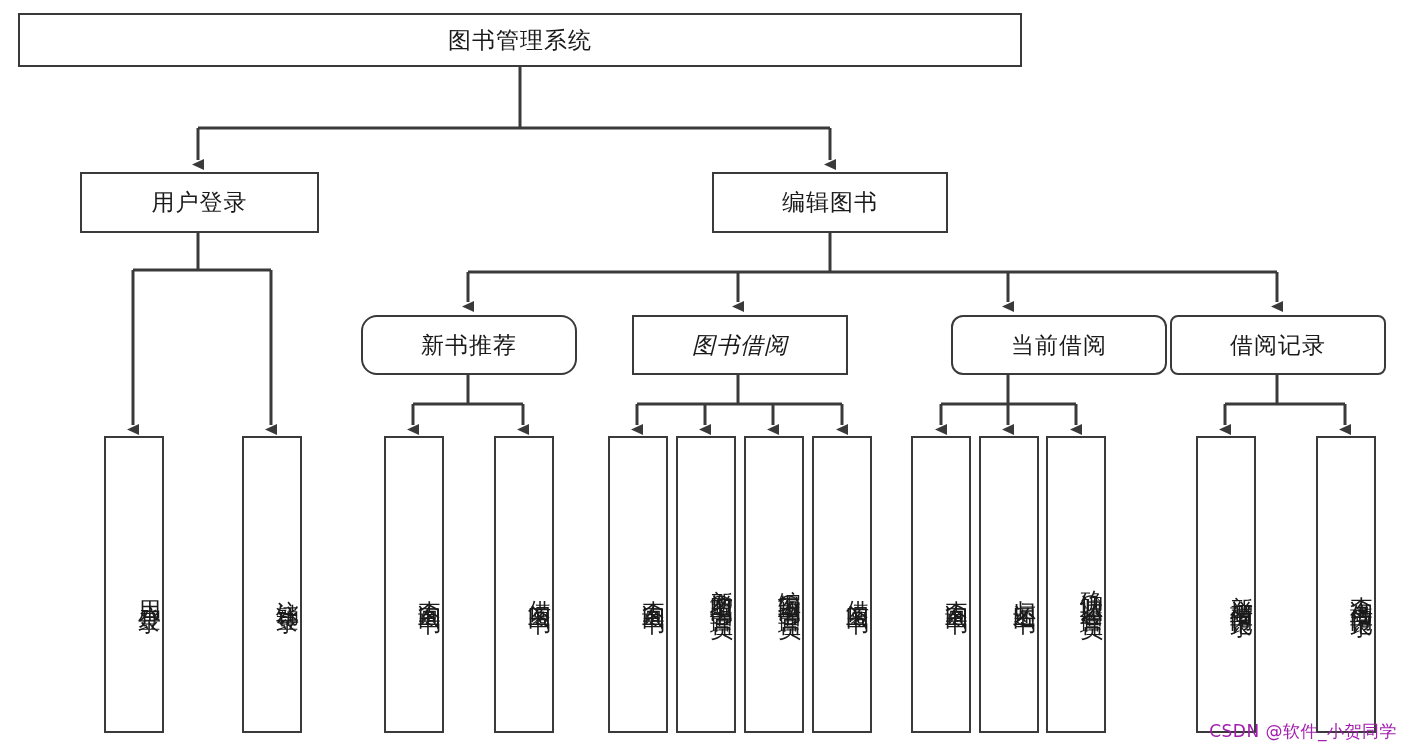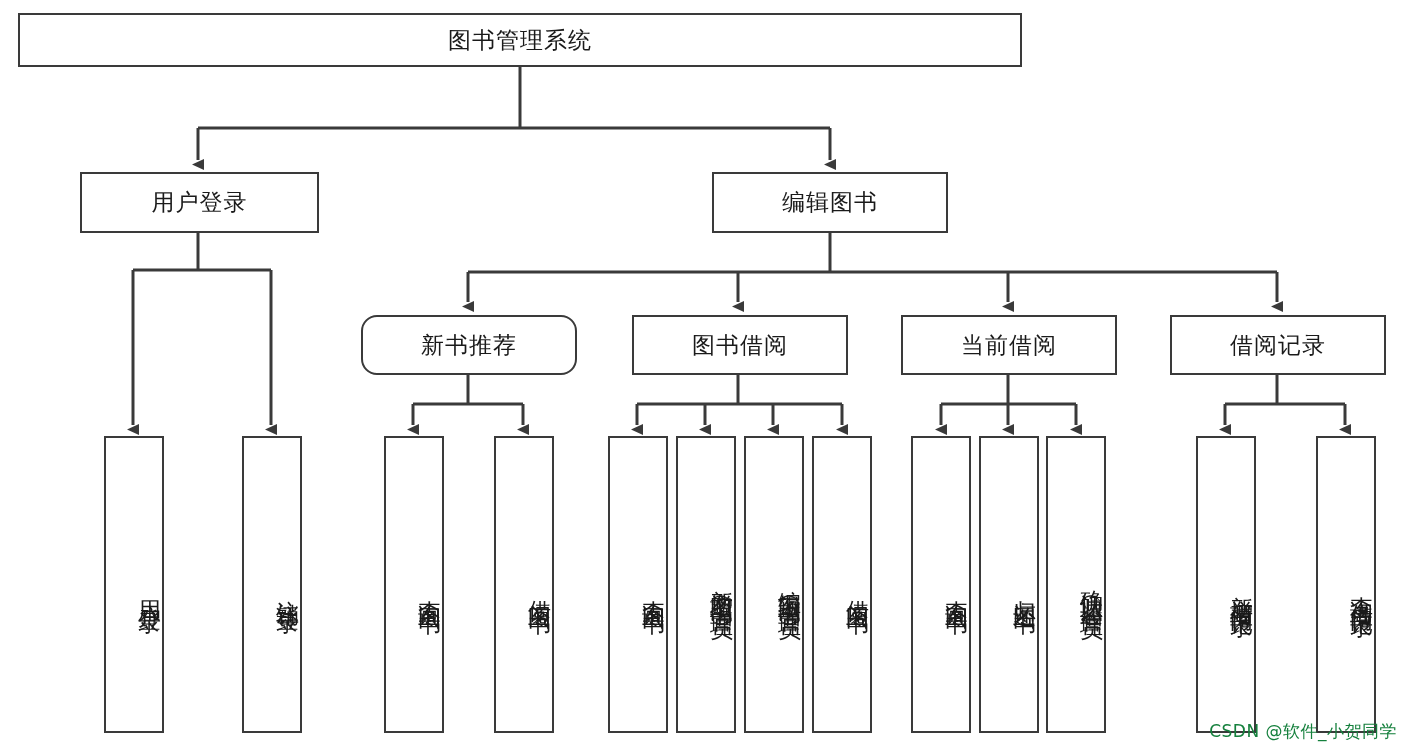--- a/index.html
+++ b/index.html
@@ -55,21 +55,21 @@
   }
   .node.vert > span {
     display: block;
     white-space: normal;
   }
   #watermark {
     position: absolute;
     right: 8px;
     bottom: 4px;
     font-size: 17px;
-    color: #15803d;
+    color: #a21caf;
     letter-spacing: 0.5px;
     white-space: nowrap;
     font-family: "DejaVu Sans", "Liberation Sans", sans-serif;
   }
 </style>
 </head>
 <body>
 
 <div id="canvas">
 
@@ -130,27 +130,27 @@
   <div class="node horiz" style="left:80px; top:172px; width:239px; height:61px;">
     <span>用户登录</span>
   </div>
   <div class="node horiz" style="left:712px; top:172px; width:236px; height:61px;">
     <span>编辑图书</span>
   </div>
 
   <div class="node horiz" style="left:361px; top:315px; width:216px; height:60px;border-radius:16px;">
     <span>新书推荐</span>
   </div>
-  <div class="node horiz" style="left:632px; top:315px; width:216px; height:60px;">
+  <div class="node horiz" style="left:632px; top:315px; width:216px; height:60px;font-style:italic;">
     <span>图书借阅</span>
   </div>
-  <div class="node horiz" style="left:901px; top:315px; width:216px; height:60px;">
+  <div class="node horiz" style="left:951px; top:315px; width:216px; height:60px;border-radius:12px;">
     <span>当前借阅</span>
   </div>
-  <div class="node horiz" style="left:1170px; top:315px; width:216px; height:60px;">
+  <div class="node horiz" style="left:1170px; top:315px; width:216px; height:60px;border-radius:8px;">
     <span>借阅记录</span>
   </div>
 
   <div class="node vert" style="left:104px; top:436px; width:60px; height:297px;">
     <span>用户登录</span>
   </div>
   <div class="node vert" style="left:242px; top:436px; width:60px; height:297px;">
     <span>注销登录</span>
   </div>
 

